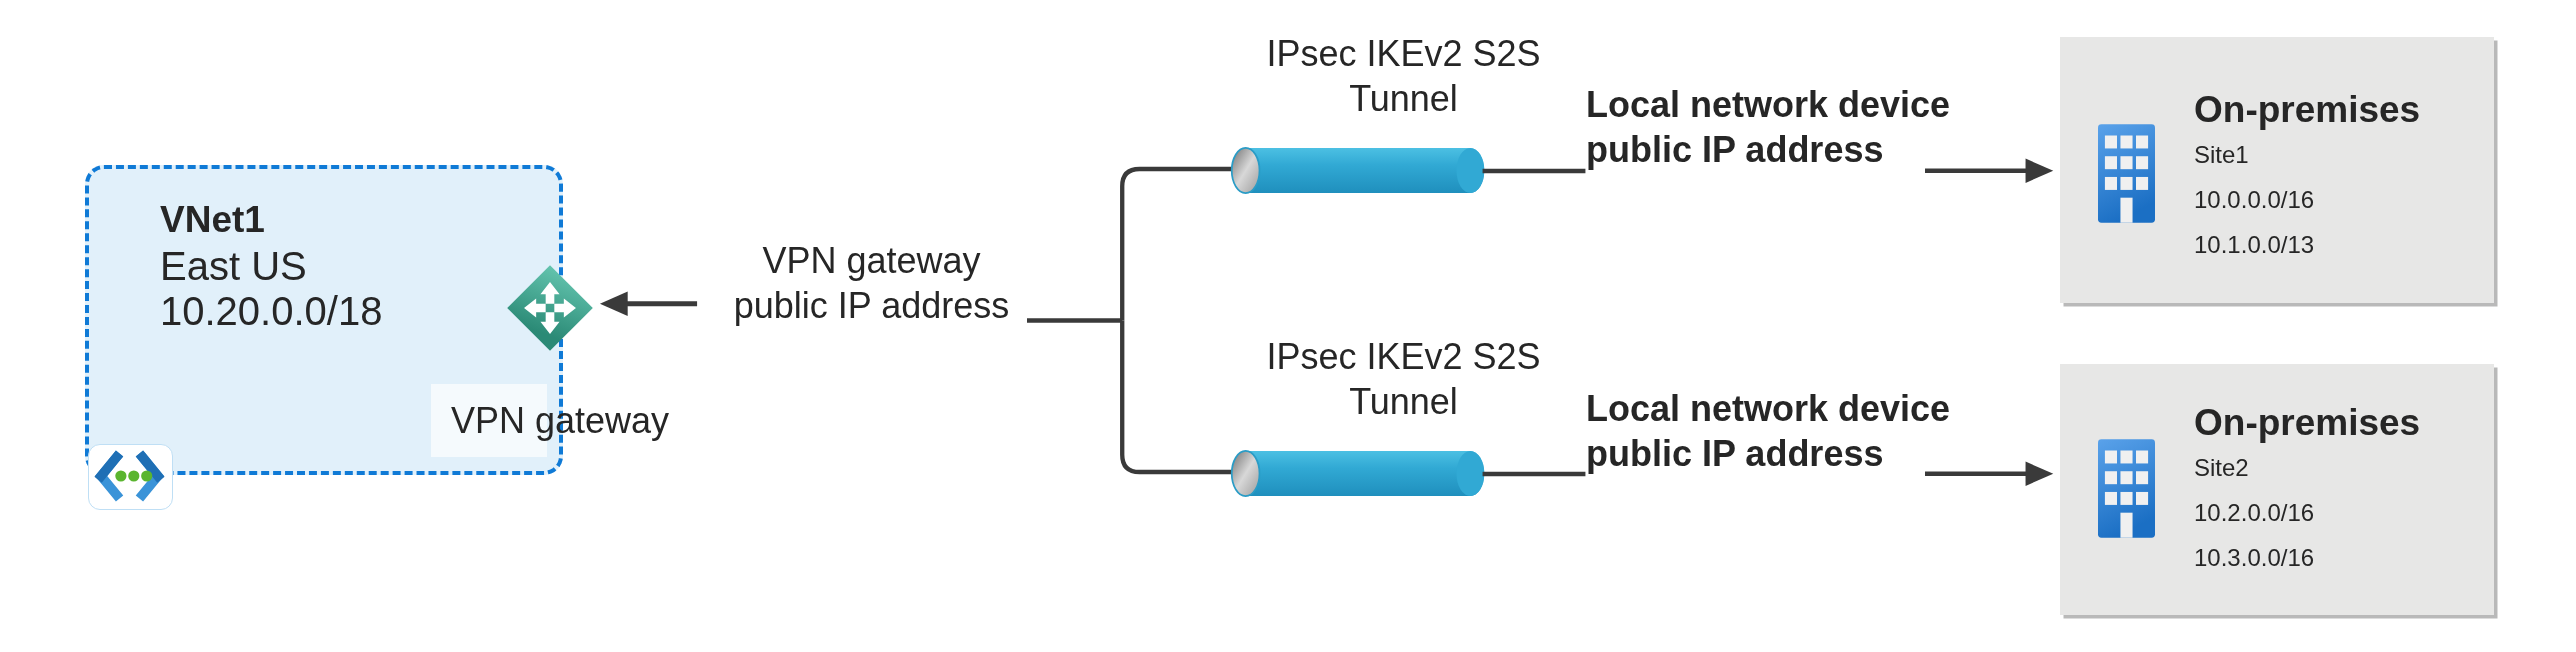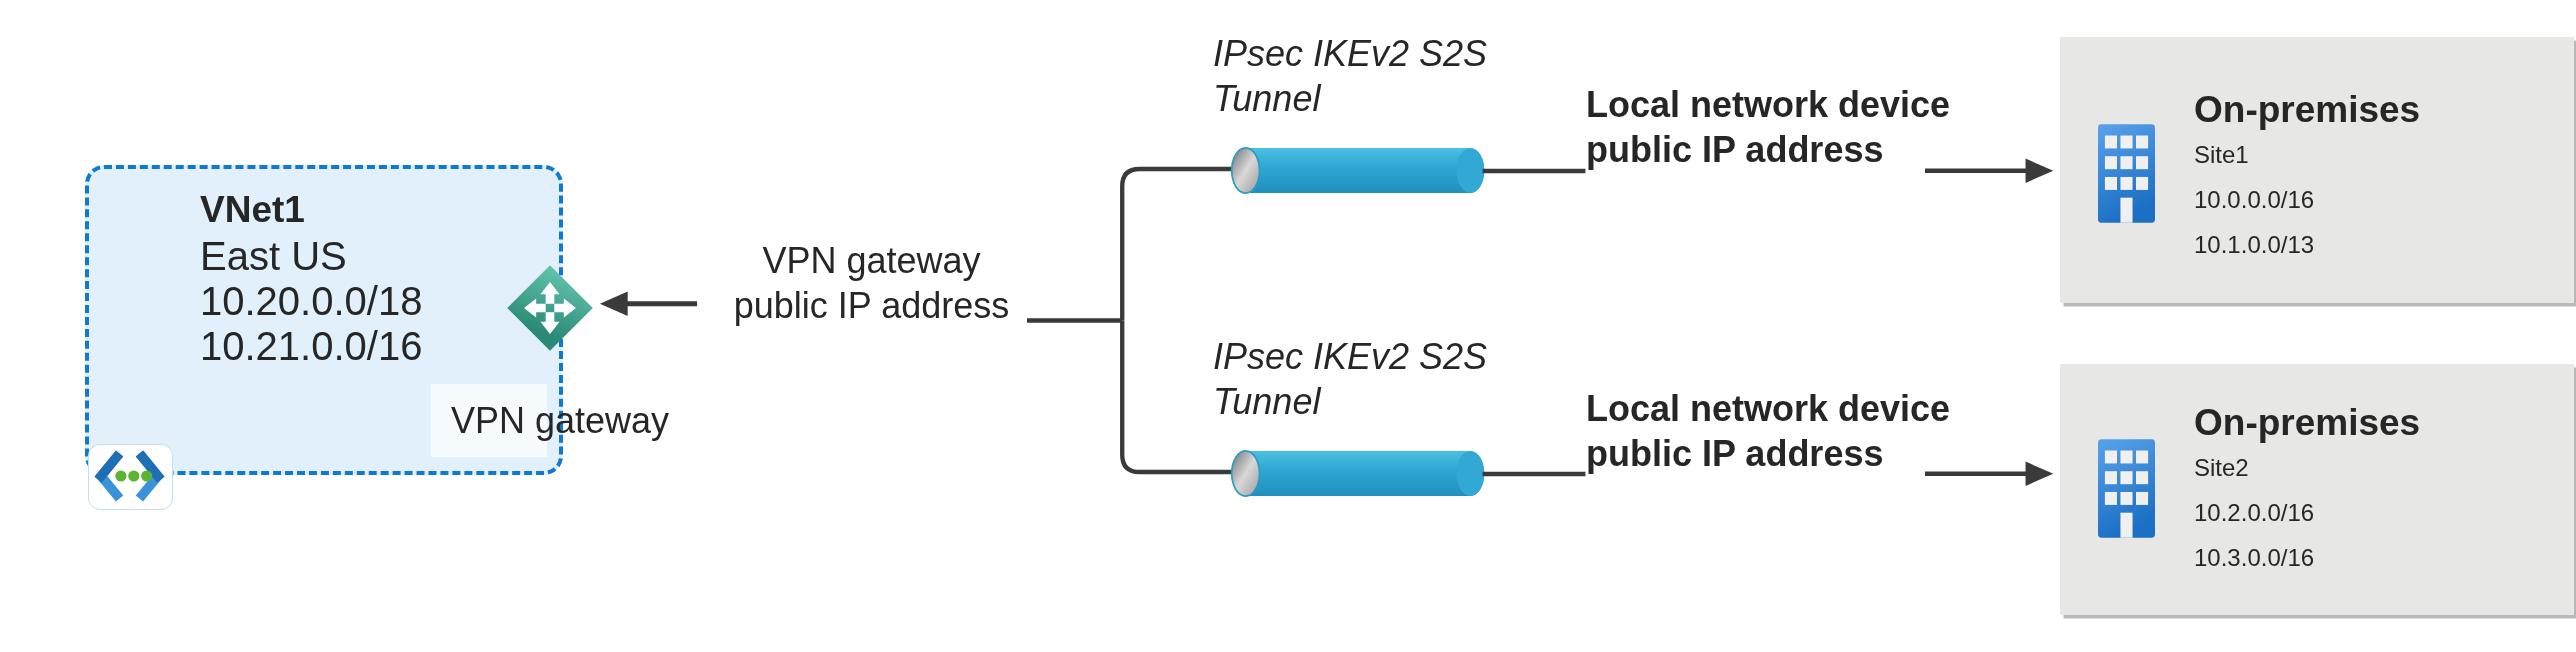--- a/index.html
+++ b/index.html
@@ -24,23 +24,22 @@
     width: 478px;
     height: 310px;
     box-sizing: border-box;
     background: #e1f0fa;
     border: 4.3px dashed #0f7ad6;
     border-radius: 19px;
   }
   #vnet-text {
     position: absolute;
     left: 160px;
-    top: 187px;
+    top: 197px;
     width: 364px;
-    margin-left: 40px;
   }
   #vnet-text .line {
     color: #262626;
     font-size: 40px;
     line-height: 45px;
     white-space: pre;
   }
   #vnet-text .line.title {
     font-weight: bold;
     font-size: 37px;
@@ -108,21 +107,21 @@
   
   #branch-svg { position: absolute; left: 1027px; top: 147px; }
 
   
   .tunnel { position: absolute; width: 256px; height: 49px; }
 
   
   .tunnel-caption {
     position: absolute;
     width: 381px;
-    font-style: italic;
+    text-align: center;
   }
   .tunnel-caption .line {
     font-size: 36px;
     line-height: 45px;
     color: #262626;
     white-space: pre;
   }
 
   
   .local-label { position: absolute; width: 425px; }
@@ -131,21 +130,21 @@
     line-height: 45px;
     color: #262626;
     white-space: pre;
     font-weight: bold;
   }
   .local-arrow { position: absolute; }
 
   
   .onprem-card {
     position: absolute;
-    width: 514px;
+    width: 434px;
     background: #e7e7e6;
     box-shadow: 3.5px 3.5px 0 0 #b9b9b9;
     box-sizing: border-box;
   }
   .onprem-icon {
     position: absolute;
     left: 38px;
   }
   .onprem-text {
     position: absolute;
@@ -167,21 +166,20 @@
 <body>
 
 <div id="canvas">
 
   <div id="vnet-box"></div>
 
   <div id="vnet-text">
     <div class="line title">VNet1</div>
     <div class="line">East US</div>
     <div class="line">10.20.0.0/18</div>
-    <div class="line">10.21.0.0/16</div>
   </div>
 
   <div id="vnet-icon">
     <svg width="81" height="62" viewBox="0 0 94 72" xmlns="http://www.w3.org/2000/svg">
       <path d="M32 14 L14 36 L32 58" fill="none" stroke="#3a93d8" stroke-width="11" stroke-linecap="square" stroke-linejoin="miter"></path>
       <path d="M32 14 L14 36" fill="none" stroke="#1f6fb5" stroke-width="11" stroke-linecap="square"></path>
       <path d="M62 14 L80 36 L62 58" fill="none" stroke="#3a93d8" stroke-width="11" stroke-linecap="square" stroke-linejoin="miter"></path>
       <path d="M62 14 L80 36" fill="none" stroke="#1f6fb5" stroke-width="11" stroke-linecap="square"></path>
       <circle cx="37" cy="36" r="6.5" fill="#5ab52f"></circle>
       <circle cx="52" cy="36" r="6.5" fill="#5ab52f"></circle>

